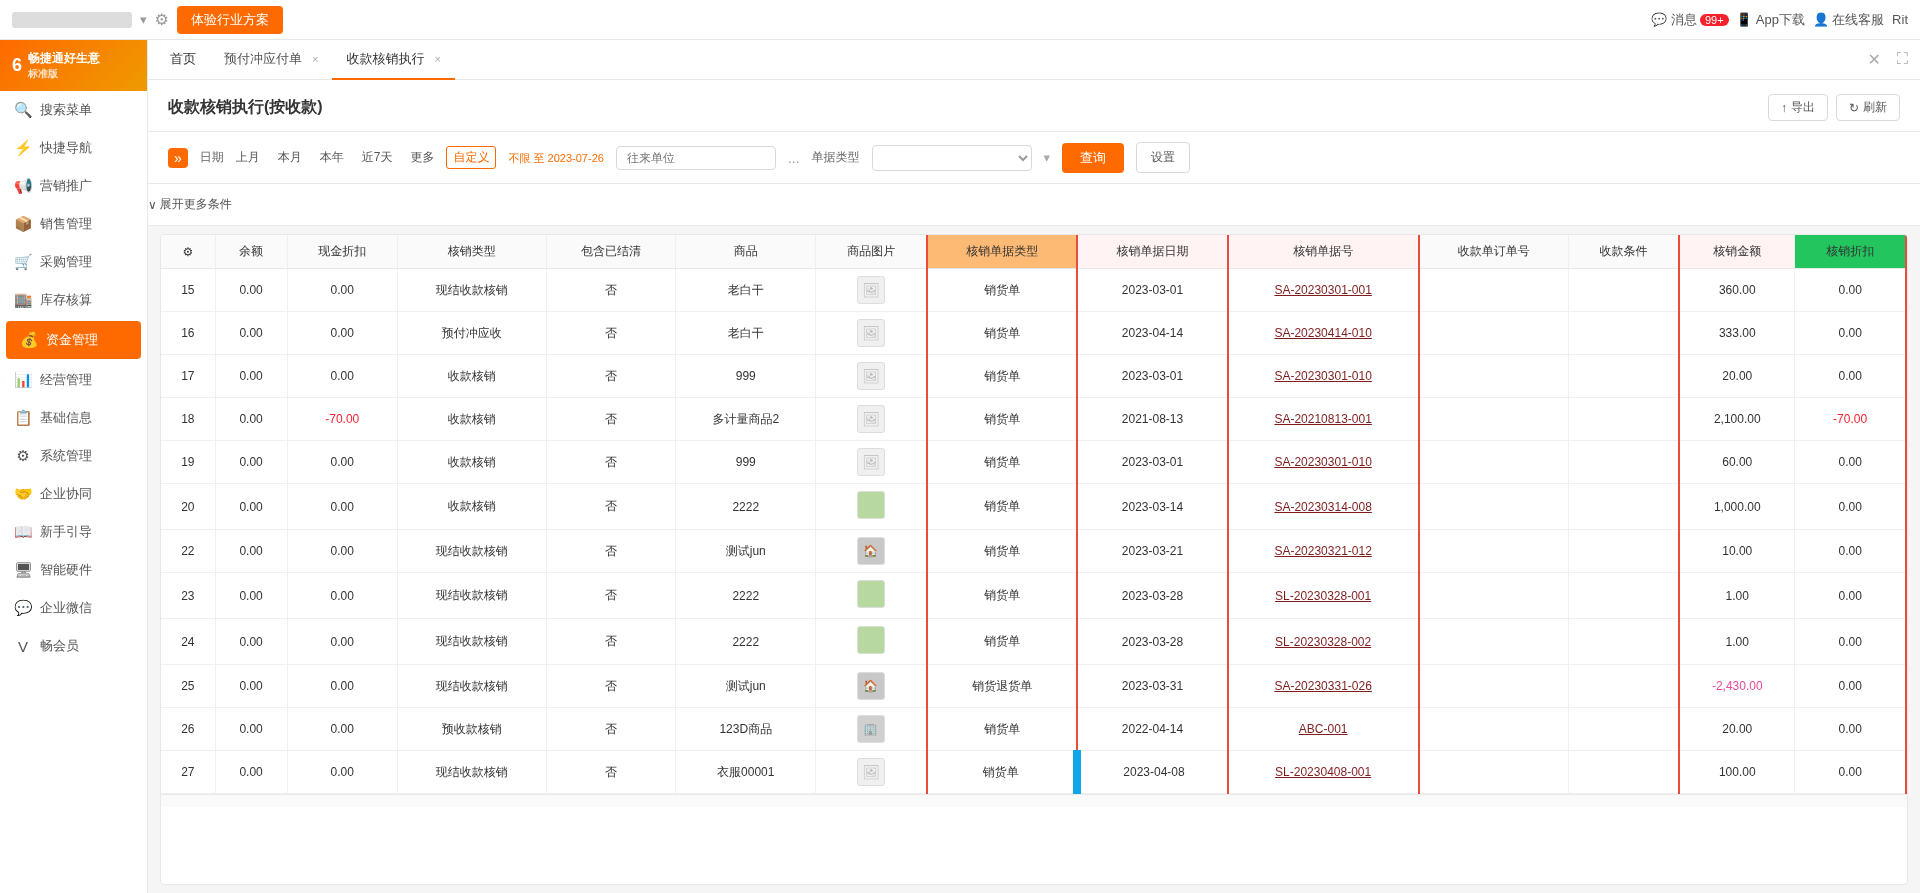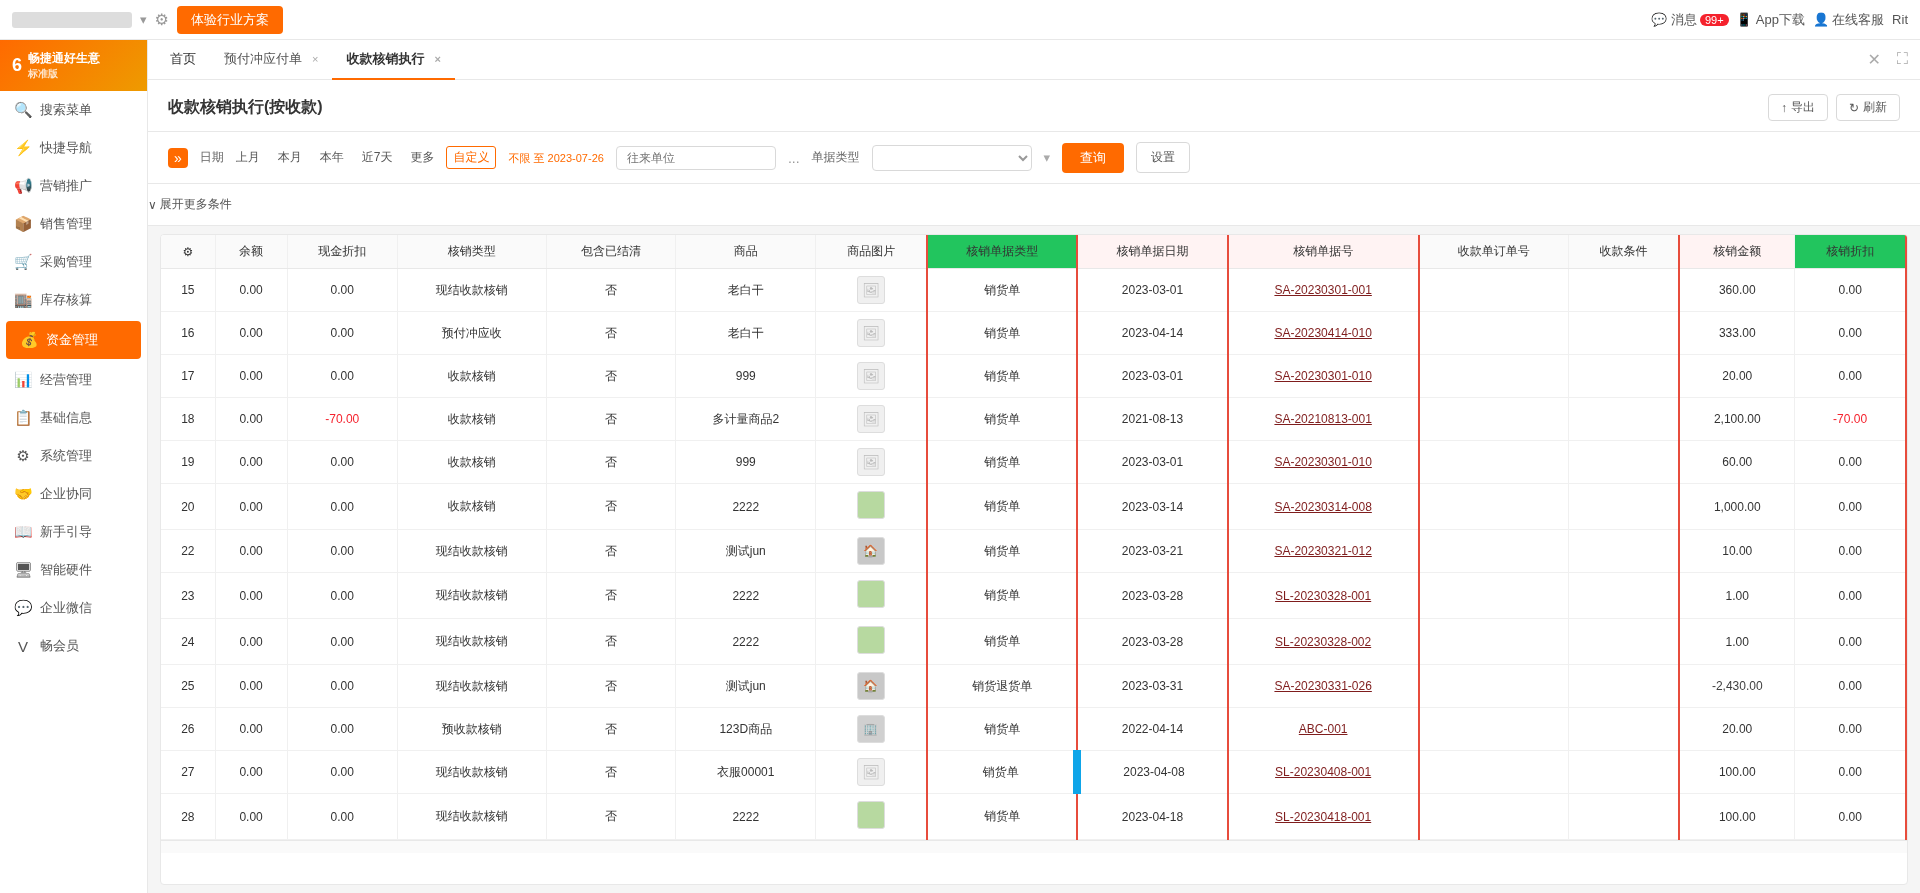--- a/index.html
+++ b/index.html
@@ -83,21 +83,21 @@
       height: 40px;
       display: flex;
       align-items: center;
       gap: 6px;
       cursor: pointer;
       font-size: 13px;
       color: #555;
       border-bottom: 2px solid transparent;
       white-space: nowrap;
     }
-    .tab.active { color: #333; border-bottom: 2px solid #ff6a00; font-weight: 700; }
+    .tab.active { color: #333; border-bottom: 2px solid #ff6a00; font-weight: 400; }
     .tab .close-btn { color: #aaa; font-size: 11px; cursor: pointer; margin-left: 4px; }
     .tab-home { color: #333; }
     .tab-actions { margin-left: auto; display: flex; gap: 8px; }
     .tab-action-btn { color: #aaa; cursor: pointer; font-size: 16px; padding: 4px; }
 
     
     .page-content { flex: 1; overflow: hidden; display: flex; flex-direction: column; background: #f5f5f5; }
     .page-header {
       background: #fff;
       padding: 14px 20px 10px;
@@ -411,21 +411,21 @@
         <table>
           <thead>
             <tr>
               <th>⚙</th>
               <th>余额</th>
               <th>现金折扣</th>
               <th>核销类型</th>
               <th>包含已结清</th>
               <th>商品</th>
               <th>商品图片</th>
-              <th style="border-left:2px solid #e74c3c;border-right:2px solid #e74c3c;background:#22c55e;">核销单据类型</th>
+              <th style="border-left:2px solid #e74c3c;border-right:2px solid #e74c3c;background:#fdba74;">核销单据类型</th>
               <th style="border-left:2px solid #e74c3c;border-right:2px solid #e74c3c;background:#fff3f3;">核销单据日期</th>
               <th style="border-left:2px solid #e74c3c;border-right:2px solid #e74c3c;background:#fff3f3;">核销单据号</th>
               <th>收款单订单号</th>
               <th>收款条件</th>
               <th style="border-left:2px solid #e74c3c;background:#fff3f3;">核销金额</th>
               <th style="border-right:2px solid #e74c3c;background:#22c55e;">核销折扣</th>
             </tr>
           </thead>
           <tbody id="table-body">
           <tr>
@@ -592,21 +592,21 @@
       <td>否</td>
       <td>测试jun</td>
       <td><div class="img-placeholder has-img" style="background:#c8c8c8;">
                     <span style="font-size:12px;color:#888;">🏠</span>
                   </div></td>
       <td style="border-left:2px solid #e74c3c;border-right:2px solid #e74c3c;">销货退货单</td>
       <td style="border-left:2px solid #e74c3c;border-right:2px solid #e74c3c;">2023-03-31</td>
       <td style="border-left:2px solid #e74c3c;border-right:2px solid #e74c3c;" class="td-link">SA-20230331-026</td>
       <td></td>
       <td></td>
-      <td style="border-left:2px solid #e74c3c;color:#404040;">-2,430.00</td>
+      <td style="border-left:2px solid #e74c3c;color:#ec4899;">-2,430.00</td>
       <td style="border-right:2px solid #e74c3c;">0.00</td>
     </tr>
               <tr>
       <td>26</td>
       <td>0.00</td>
       <td style="">0.00</td>
       <td>预收款核销</td>
       <td>否</td>
       <td>123D商品</td>
       <td><div class="img-placeholder has-img" style="background:#d0d0d0;">
@@ -626,36 +626,20 @@
       <td style="">0.00</td>
       <td>现结收款核销</td>
       <td>否</td>
       <td>衣服00001</td>
       <td><div class="img-placeholder">
                     <span style="color:#bbb;font-size:14px;">🖼</span>
                   </div></td>
       <td style="border-left:2px solid #e74c3c;border-right:2px solid #e74c3c;">销货单</td>
       <td style="border-left:8px solid #0ea5e9;border-right:2px solid #e74c3c;">2023-04-08</td>
       <td style="border-left:2px solid #e74c3c;border-right:2px solid #e74c3c;" class="td-link">SL-20230408-001</td>
-      <td></td>
-      <td></td>
-      <td style="border-left:2px solid #e74c3c;">100.00</td>
-      <td style="border-right:2px solid #e74c3c;">0.00</td>
-    </tr>
-              <tr>
-      <td>28</td>
-      <td>0.00</td>
-      <td style="">0.00</td>
-      <td>现结收款核销</td>
-      <td>否</td>
-      <td>2222</td>
-      <td><div class="img-placeholder has-img" style="background:#b7d9a0;"></div></td>
-      <td style="border-left:2px solid #e74c3c;border-right:2px solid #e74c3c;">销货单</td>
-      <td style="border-left:2px solid #e74c3c;border-right:2px solid #e74c3c;">2023-04-18</td>
-      <td style="border-left:2px solid #e74c3c;border-right:2px solid #e74c3c;" class="td-link">SL-20230418-001</td>
       <td></td>
       <td></td>
       <td style="border-left:2px solid #e74c3c;">100.00</td>
       <td style="border-right:2px solid #e74c3c;">0.00</td>
     </tr>
             </tbody>
         </table>
         <div class="table-footer">
           
           

